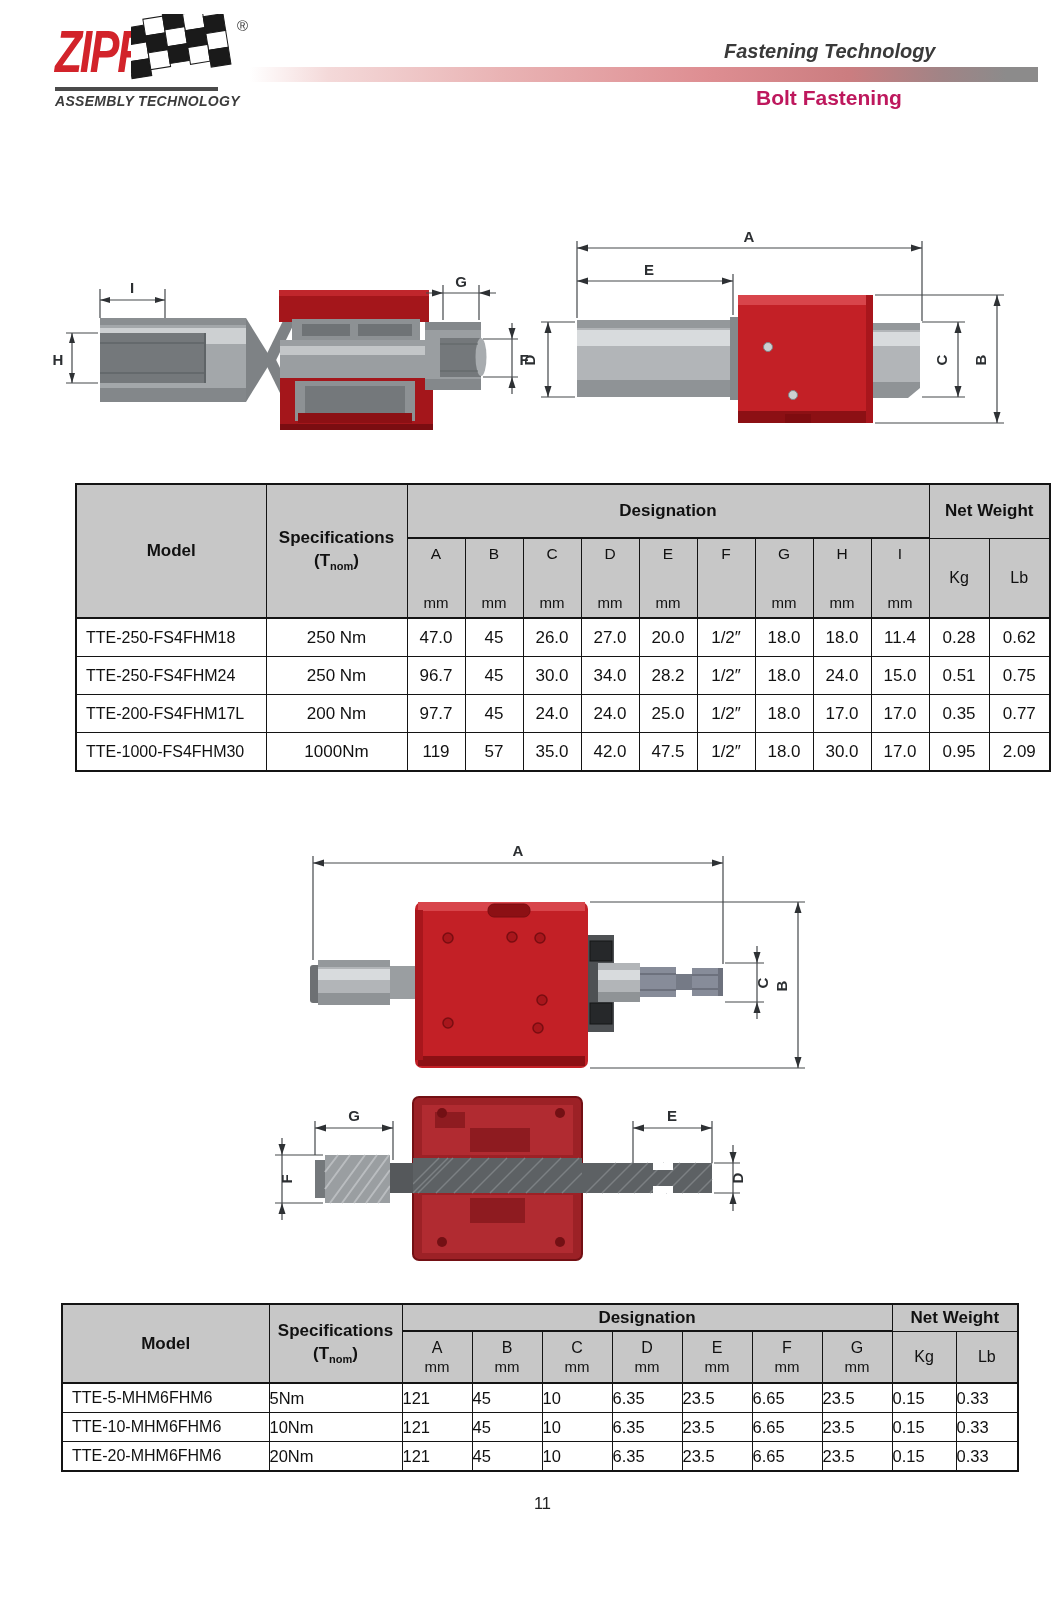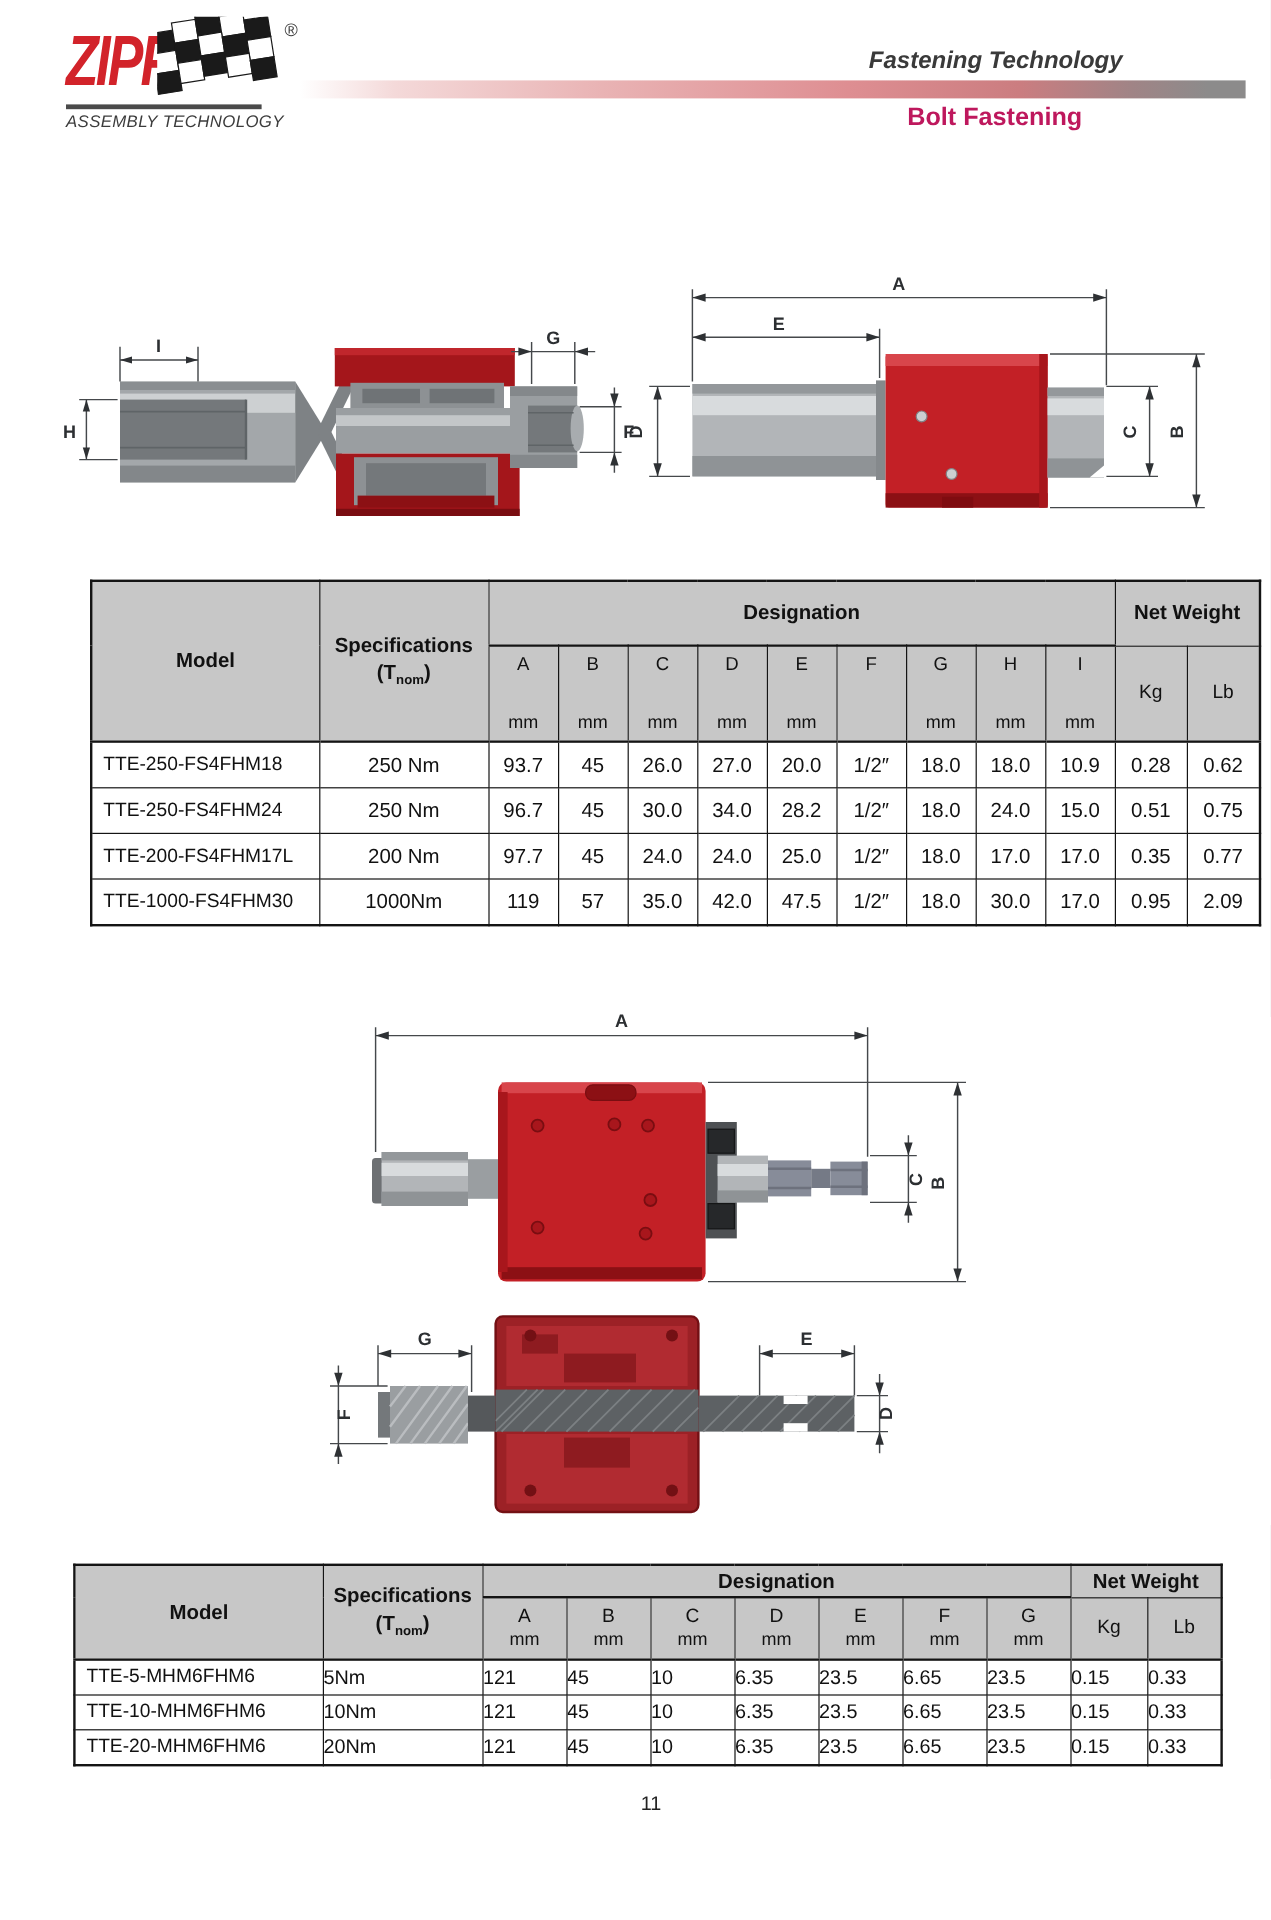--- a/index.html
+++ b/index.html
@@ -5,21 +5,21 @@
   html,body{margin:0;padding:0;background:#e8e8e8;}
   .page{position:relative;width:1059px;height:1600px;background:#ffffff;margin:0 auto;
         font-family:"Liberation Sans",sans-serif;overflow:hidden;}
 
   
   .zipp-word{position:absolute;left:55px;top:22px;font-size:57px;font-weight:bold;font-style:italic;
              color:#d2232a;letter-spacing:-3px;transform:scaleX(.78) scaleY(1.04);transform-origin:0 0;line-height:1;}
   .flag-svg{position:absolute;left:131px;top:14px;}
   .reg-mark{position:absolute;left:237px;top:17px;font-size:15px;color:#3a3a3a;}
   .logo-rule{position:absolute;left:55px;top:87px;width:163px;height:3.5px;background:#4a4a4a;}
-  .logo-tagline{position:absolute;left:55px;top:93px;font-size:14px;font-weight:normal;font-style:italic;
+  .logo-tagline{position:absolute;left:55px;top:93px;font-size:14px;font-weight:bold;font-style:italic;
                 color:#3c3c3c;letter-spacing:.3px;}
   .grad-bar{position:absolute;left:250px;top:67px;width:788px;height:15px;
             background:linear-gradient(90deg,#ffffff 0%,#f4d9d9 10%,#e9b3b4 32%,#de8e92 58%,#cb7d80 76%,#a08486 88%,#8c8b8b 96%);}
   .fastening-tech{position:absolute;left:724px;top:40px;font-size:20px;font-weight:bold;font-style:italic;color:#3a3a3a;}
   .bolt-fastening{position:absolute;left:756px;top:86px;font-size:21px;font-weight:bold;color:#be185d;}
 
   
   .drawing{position:absolute;}
   .dim{stroke:#45484b;stroke-width:1.2;fill:none;}
   .dim-arrow{fill:#2e3134;stroke:none;}
@@ -282,29 +282,29 @@
               <span class="ltr">I</span>
               <span class="unit">mm</span>
             </div>
           </th>
       <th class="hd hdr-bottom" style="font-weight:normal;font-size:16px;">Kg</th>
       <th class="hd hdr-bottom" style="font-weight:normal;font-size:16px;">Lb</th>
     </tr>
     <tr>
       <td class="model-cell">TTE-250-FS4FHM18</td>
       <td>250 Nm</td>
-      <td>93.7</td>
+      <td>47.0</td>
       <td>45</td>
       <td>26.0</td>
       <td>27.0</td>
       <td>20.0</td>
       <td>1/2″</td>
       <td>18.0</td>
       <td>18.0</td>
-      <td>10.9</td>
+      <td>11.4</td>
       <td>0.28</td>
       <td>0.62</td>
     </tr>
     <tr>
       <td class="model-cell">TTE-250-FS4FHM24</td>
       <td>250 Nm</td>
       <td>96.7</td>
       <td>45</td>
       <td>30.0</td>
       <td>34.0</td>

